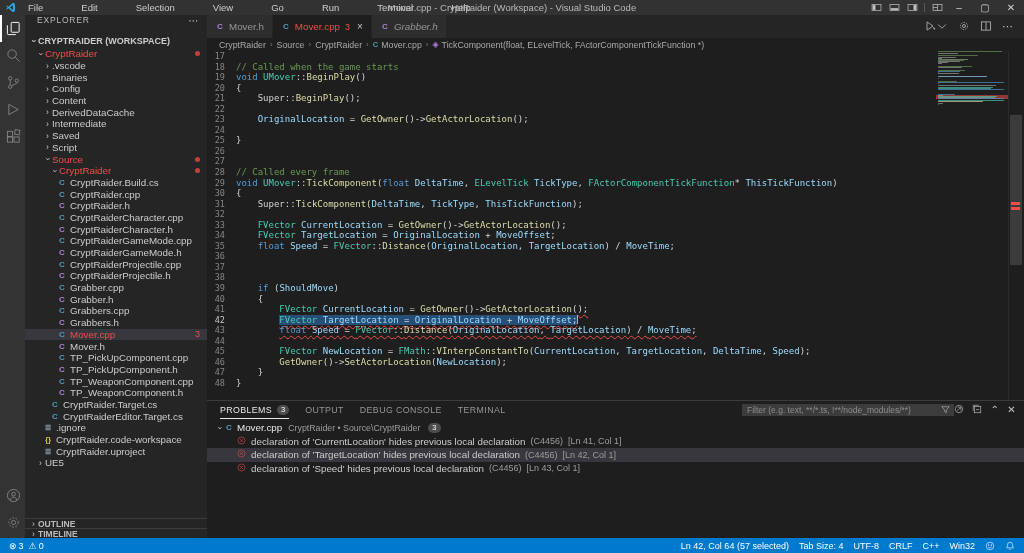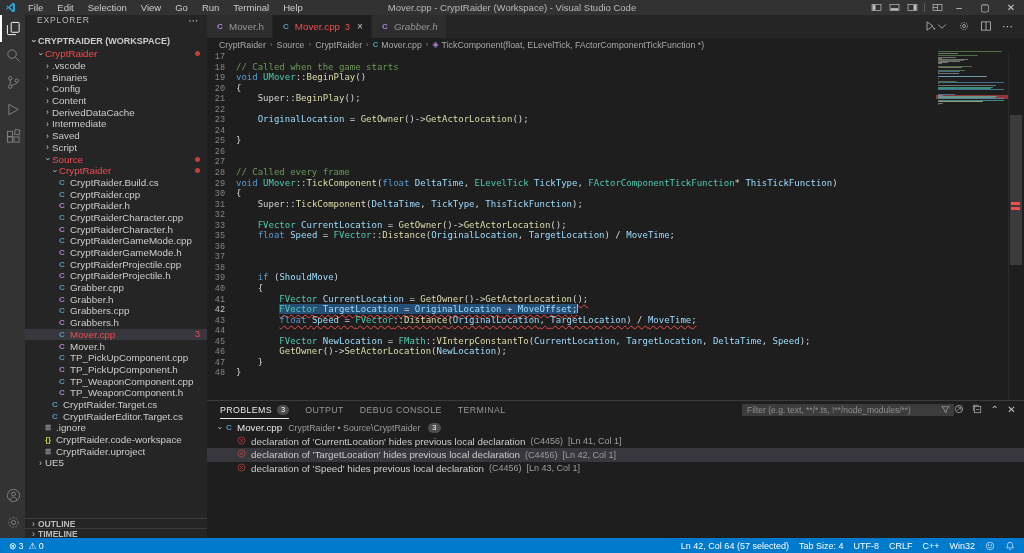--- a/index.html
+++ b/index.html
@@ -3,21 +3,21 @@
 <meta charset="utf-8">
 <style>
   html,body{margin:0;padding:0;background:#1e1e1e;}
   #app{position:relative;width:1024px;height:553px;overflow:hidden;background:#1e1e1e;
        font-family:"Liberation Sans",sans-serif;color:#cccccc;-webkit-font-smoothing:antialiased;}
   #app *{box-sizing:border-box;}
 
   
   .titlebar{position:absolute;top:0;left:0;right:0;height:15px;background:#323233;display:flex;align-items:center;font-size:9.5px;color:#cccccc;z-index:30;}
   .vscode-logo{width:11px;height:11px;margin:0 5px 0 5px;}
-  .menus{display:flex;height:100%;}
+  .menus{display:flex;height:100%;gap:24px;}
   .menu-item{padding:0 7px;display:flex;align-items:center;cursor:default;}
   .win-title{position:absolute;left:0;right:0;text-align:center;color:#b9b9b9;pointer-events:none;font-size:9.5px;}
   .win-controls{margin-left:auto;display:flex;height:100%;align-items:center;z-index:2;}
   .layout-btn{width:18px;height:100%;display:flex;align-items:center;justify-content:center;color:#c5c5c5;}
   .win-btn{width:26px;height:100%;display:flex;align-items:center;justify-content:center;color:#cfcfcf;font-size:10px;}
   .sep-v{width:1px;height:9px;background:#5a5a5a;margin:0 3px;}
 
   
   .activitybar{position:absolute;top:15px;bottom:15px;left:0;width:25px;background:#333333;z-index:20;}
   .ab-item{width:25px;height:27px;display:flex;align-items:center;justify-content:center;color:#838383;border-left:2px solid transparent;}
@@ -60,21 +60,21 @@
   .ea-more{font-size:11px;letter-spacing:1px;}
 
   .breadcrumbs{position:absolute;top:23px;left:0;right:0;height:13px;display:flex;align-items:center;font-size:8.8px;color:#a9a9a9;padding-left:12px;white-space:nowrap;}
   .bc-sep{margin:0 4px;color:#7a7a7a;font-size:8px;}
   .bc-item{display:flex;align-items:center;}
   .bc-item .fi{width:auto;margin:0 3px 0 0;font-size:7.5px;}
   .bc-method{color:#b180d7;margin-right:3px;font-size:8px;}
 
   .code{position:absolute;top:36px;left:0;right:90px;height:349px;overflow:hidden;}
   .code-line{height:10.55px;line-height:10.55px;white-space:pre;font-family:"DejaVu Sans Mono",monospace;font-size:9px;color:#d4d4d4;}
-  .ln{display:inline-block;width:29px;text-align:right;padding-right:11px;color:#858585;font-size:8.5px;font-family:Liberation Mono, monospace;}
+  .ln{display:inline-block;width:29px;text-align:right;padding-right:11px;color:#858585;font-size:8.5px;}
   .ln.cur{color:#c6c6c6;}
   .tk-k{color:#569cd6}.tk-t{color:#4ec9b0}.tk-f{color:#dcdcaa}.tk-v{color:#9cdcfe}.tk-p{color:#d4d4d4}.tk-c{color:#6a9955}
   .squiggle{text-decoration-line:underline;text-decoration-style:wavy;text-decoration-color:#f14c4c;text-decoration-thickness:1px;text-underline-offset:2px;}
   .selection{background:#264f78;}
   .caret{display:inline-block;width:1px;height:9px;background:#aeafad;vertical-align:-1px;}
 
   .minimap{position:absolute;top:36px;right:16px;width:72px;height:120px;}
   .mm-line{position:absolute;height:1px;border-radius:.5px;opacity:.65;}
   .mm-band{position:absolute;left:0;right:0;background:rgba(241,76,76,.55);}
   .scrollcol{position:absolute;top:36px;right:0;width:16px;height:349px;border-left:1px solid #2a2a2a;}
@@ -465,20 +465,21 @@
         <div class="code-line"><span class="ln">24</span><span></span><span></span></div>
         <div class="code-line"><span class="ln">25</span><span></span><span><span class="tk-p">}</span></span></div>
         <div class="code-line"><span class="ln">26</span><span></span><span></span></div>
         <div class="code-line"><span class="ln">27</span><span></span><span></span></div>
         <div class="code-line"><span class="ln">28</span><span></span><span><span class="tk-c">// Called every frame</span></span></div>
         <div class="code-line"><span class="ln">29</span><span></span><span><span class="tk-k">void</span><span class="tk-p"> </span><span class="tk-t">UMover</span><span class="tk-p">::</span><span class="tk-f">TickComponent</span><span class="tk-p">(</span><span class="tk-k">float</span><span class="tk-p"> </span><span class="tk-v">DeltaTime</span><span class="tk-p">, </span><span class="tk-t">ELevelTick</span><span class="tk-p"> </span><span class="tk-v">TickType</span><span class="tk-p">, </span><span class="tk-t">FActorComponentTickFunction</span><span class="tk-p">* </span><span class="tk-v">ThisTickFunction</span><span class="tk-p">)</span></span></div>
         <div class="code-line"><span class="ln">30</span><span></span><span><span class="tk-p">{</span></span></div>
         <div class="code-line"><span class="ln">31</span><span>    </span><span><span class="tk-p">Super::</span><span class="tk-f">TickComponent</span><span class="tk-p">(</span><span class="tk-v">DeltaTime</span><span class="tk-p">, </span><span class="tk-v">TickType</span><span class="tk-p">, </span><span class="tk-v">ThisTickFunction</span><span class="tk-p">);</span></span></div>
         <div class="code-line"><span class="ln">32</span><span></span><span></span></div>
         <div class="code-line"><span class="ln">33</span><span>    </span><span><span class="tk-t">FVector</span><span class="tk-p"> </span><span class="tk-v">CurrentLocation</span><span class="tk-p"> = </span><span class="tk-f">GetOwner</span><span class="tk-p">()-&gt;</span><span class="tk-f">GetActorLocation</span><span class="tk-p">();</span></span></div>
+        <div class="code-line"><span class="ln">34</span><span>    </span><span><span class="tk-t">FVector</span><span class="tk-p"> </span><span class="tk-v">TargetLocation</span><span class="tk-p"> = </span><span class="tk-v">OriginalLocation</span><span class="tk-p"> + </span><span class="tk-v">MoveOffset</span><span class="tk-p">;</span></span></div>
         <div class="code-line"><span class="ln">35</span><span>    </span><span><span class="tk-k">float</span><span class="tk-p"> </span><span class="tk-v">Speed</span><span class="tk-p"> = </span><span class="tk-t">FVector</span><span class="tk-p">::</span><span class="tk-f">Distance</span><span class="tk-p">(</span><span class="tk-v">OriginalLocation</span><span class="tk-p">, </span><span class="tk-v">TargetLocation</span><span class="tk-p">) / </span><span class="tk-v">MoveTime</span><span class="tk-p">;</span></span></div>
         <div class="code-line"><span class="ln">36</span><span></span><span></span></div>
         <div class="code-line"><span class="ln">37</span><span></span><span></span></div>
         <div class="code-line"><span class="ln">38</span><span></span><span></span></div>
         <div class="code-line"><span class="ln">39</span><span>    </span><span><span class="tk-k">if</span><span class="tk-p"> (</span><span class="tk-v">ShouldMove</span><span class="tk-p">)</span></span></div>
         <div class="code-line"><span class="ln">40</span><span>    </span><span><span class="tk-p">{</span></span></div>
         <div class="code-line"><span class="ln">41</span><span>        </span><span class="squiggle"><span class="tk-t">FVector</span><span class="tk-p"> </span><span class="tk-v">CurrentLocation</span><span class="tk-p"> = </span><span class="tk-f">GetOwner</span><span class="tk-p">()-&gt;</span><span class="tk-f">GetActorLocation</span><span class="tk-p">();</span></span></div>
         <div class="code-line"><span class="ln cur">42</span><span>        </span><span class="selection squiggle"><span class="tk-t">FVector</span><span class="tk-p"> </span><span class="tk-v">TargetLocation</span><span class="tk-p"> = </span><span class="tk-v">OriginalLocation</span><span class="tk-p"> + </span><span class="tk-v">MoveOffset</span><span class="tk-p">;</span></span><span class="caret"></span></div>
         <div class="code-line"><span class="ln">43</span><span>        </span><span class="squiggle"><span class="tk-k">float</span><span class="tk-p"> </span><span class="tk-v">Speed</span><span class="tk-p"> = </span><span class="tk-t">FVector</span><span class="tk-p">::</span><span class="tk-f">Distance</span><span class="tk-p">(</span><span class="tk-v">OriginalLocation</span><span class="tk-p">, </span><span class="tk-v">TargetLocation</span><span class="tk-p">) / </span><span class="tk-v">MoveTime</span><span class="tk-p">;</span></span></div>
         <div class="code-line"><span class="ln">44</span><span></span><span></span></div>

